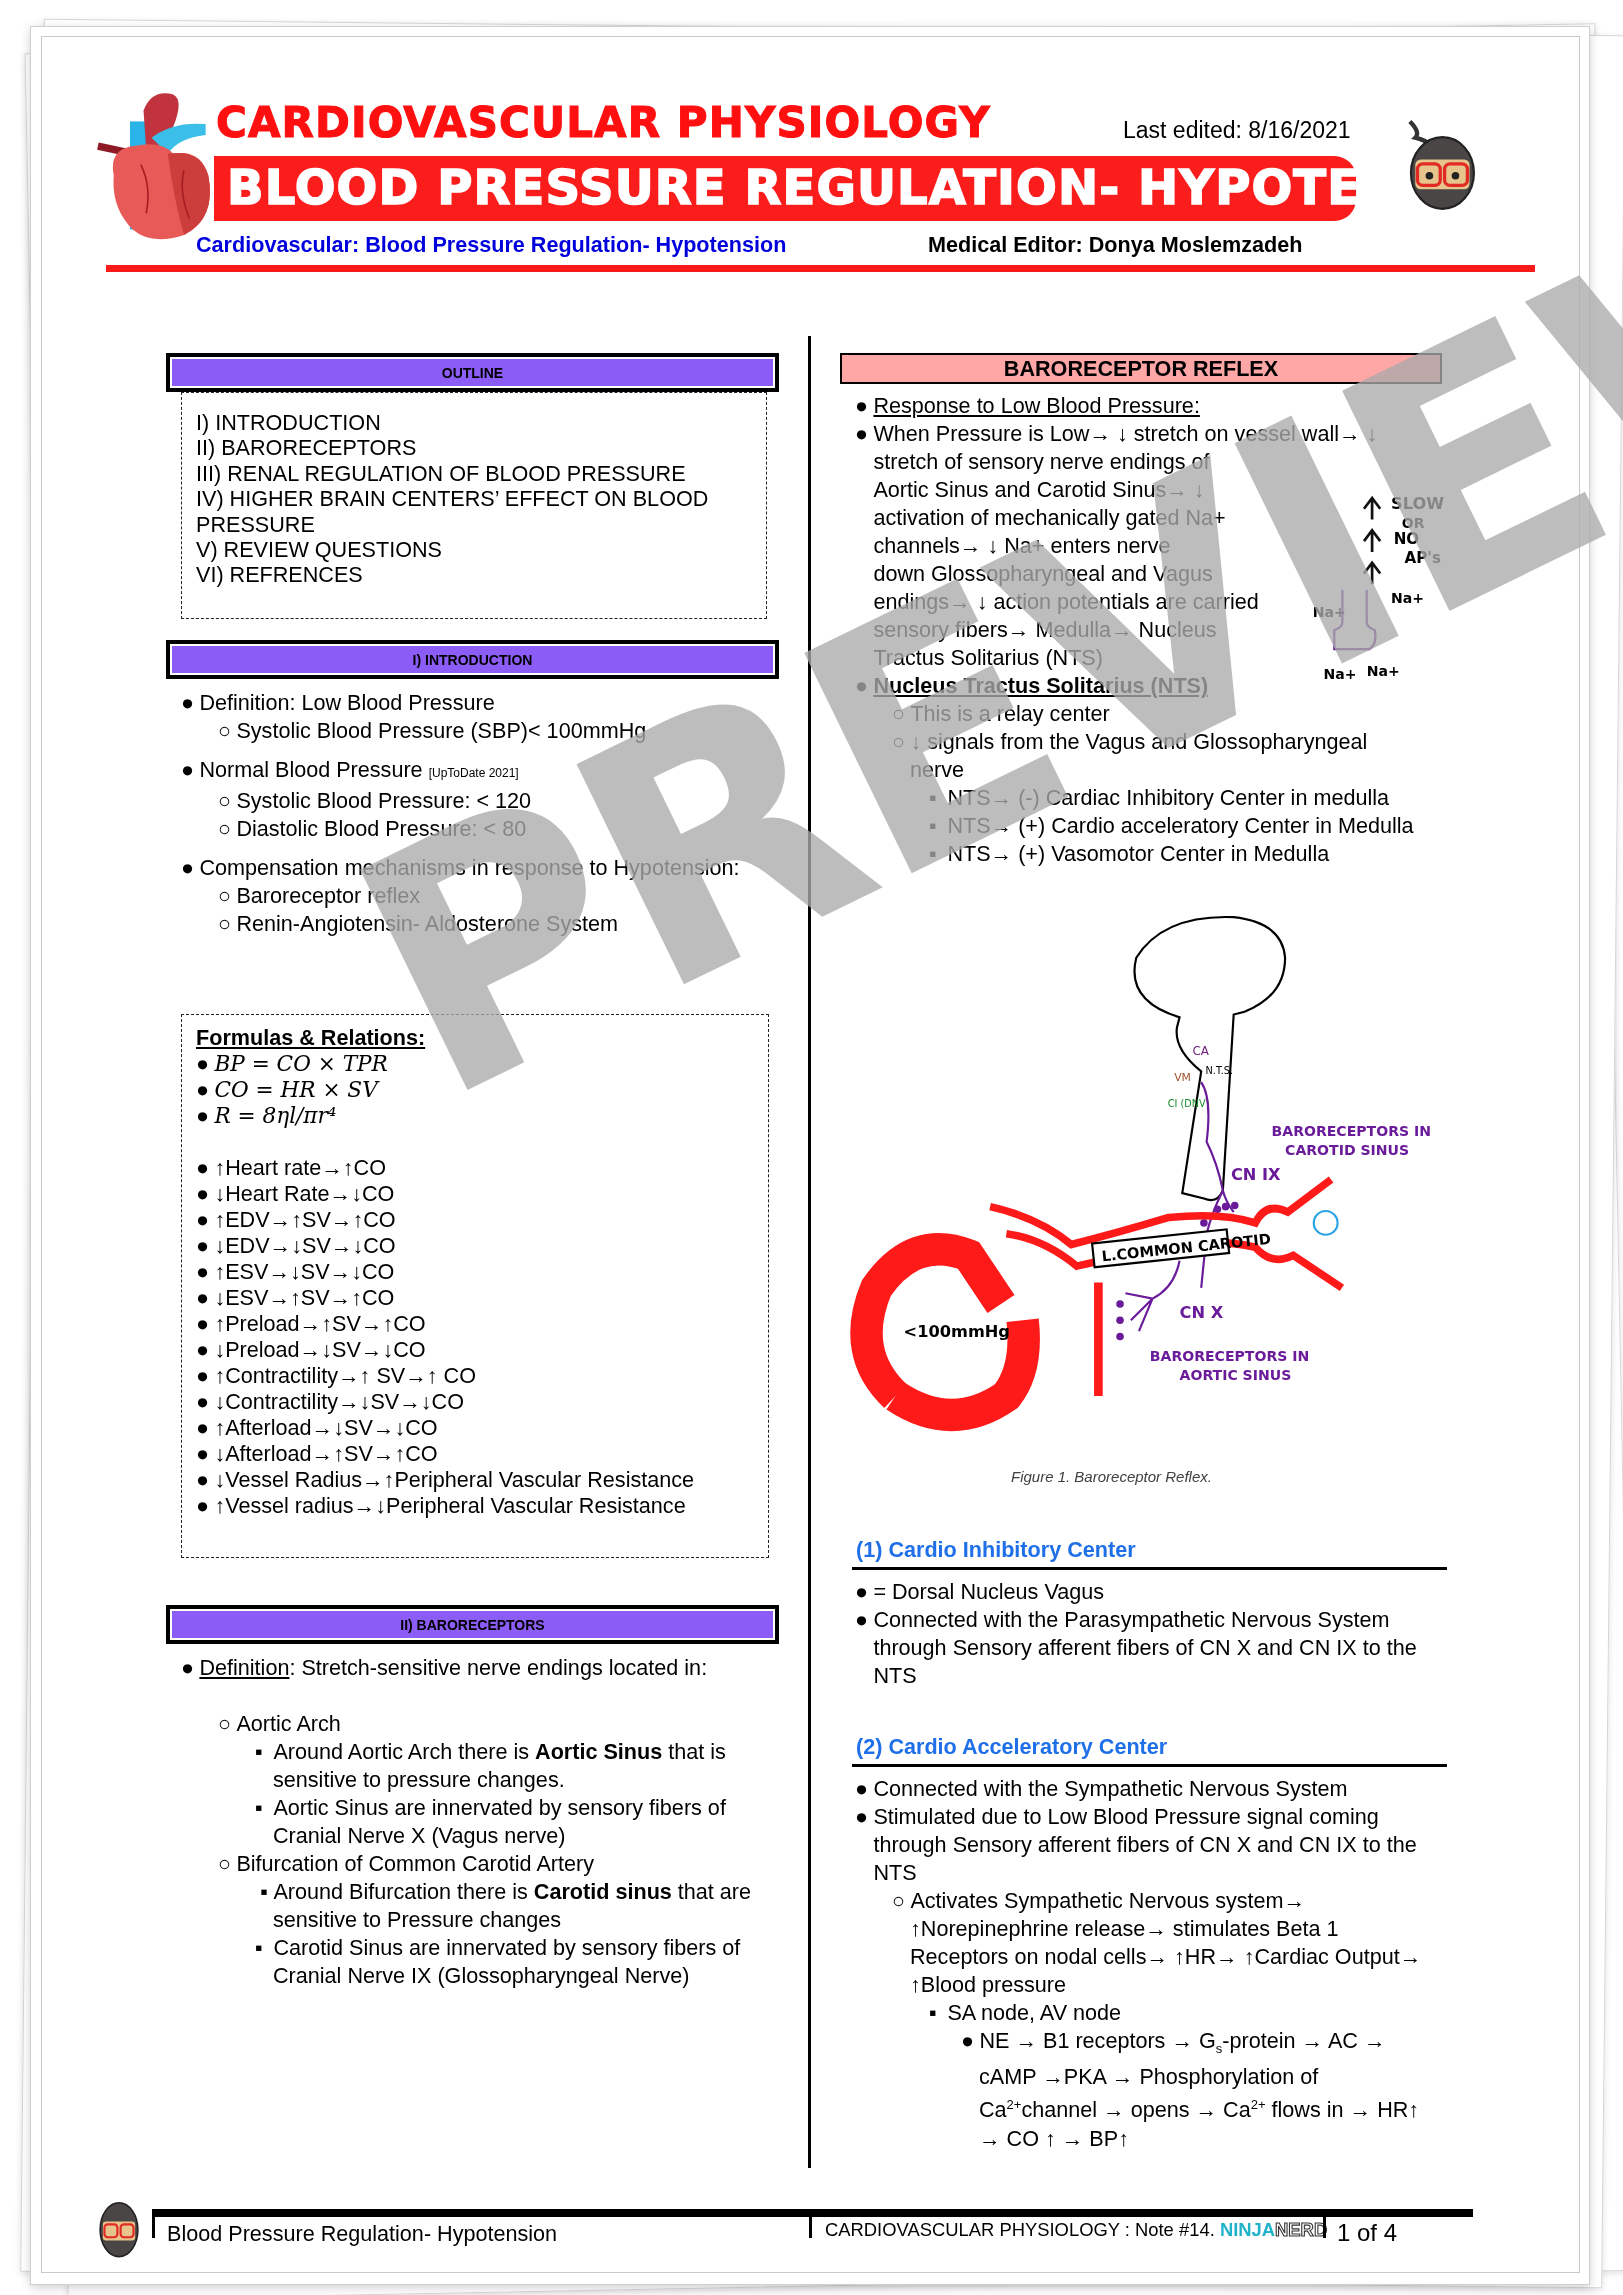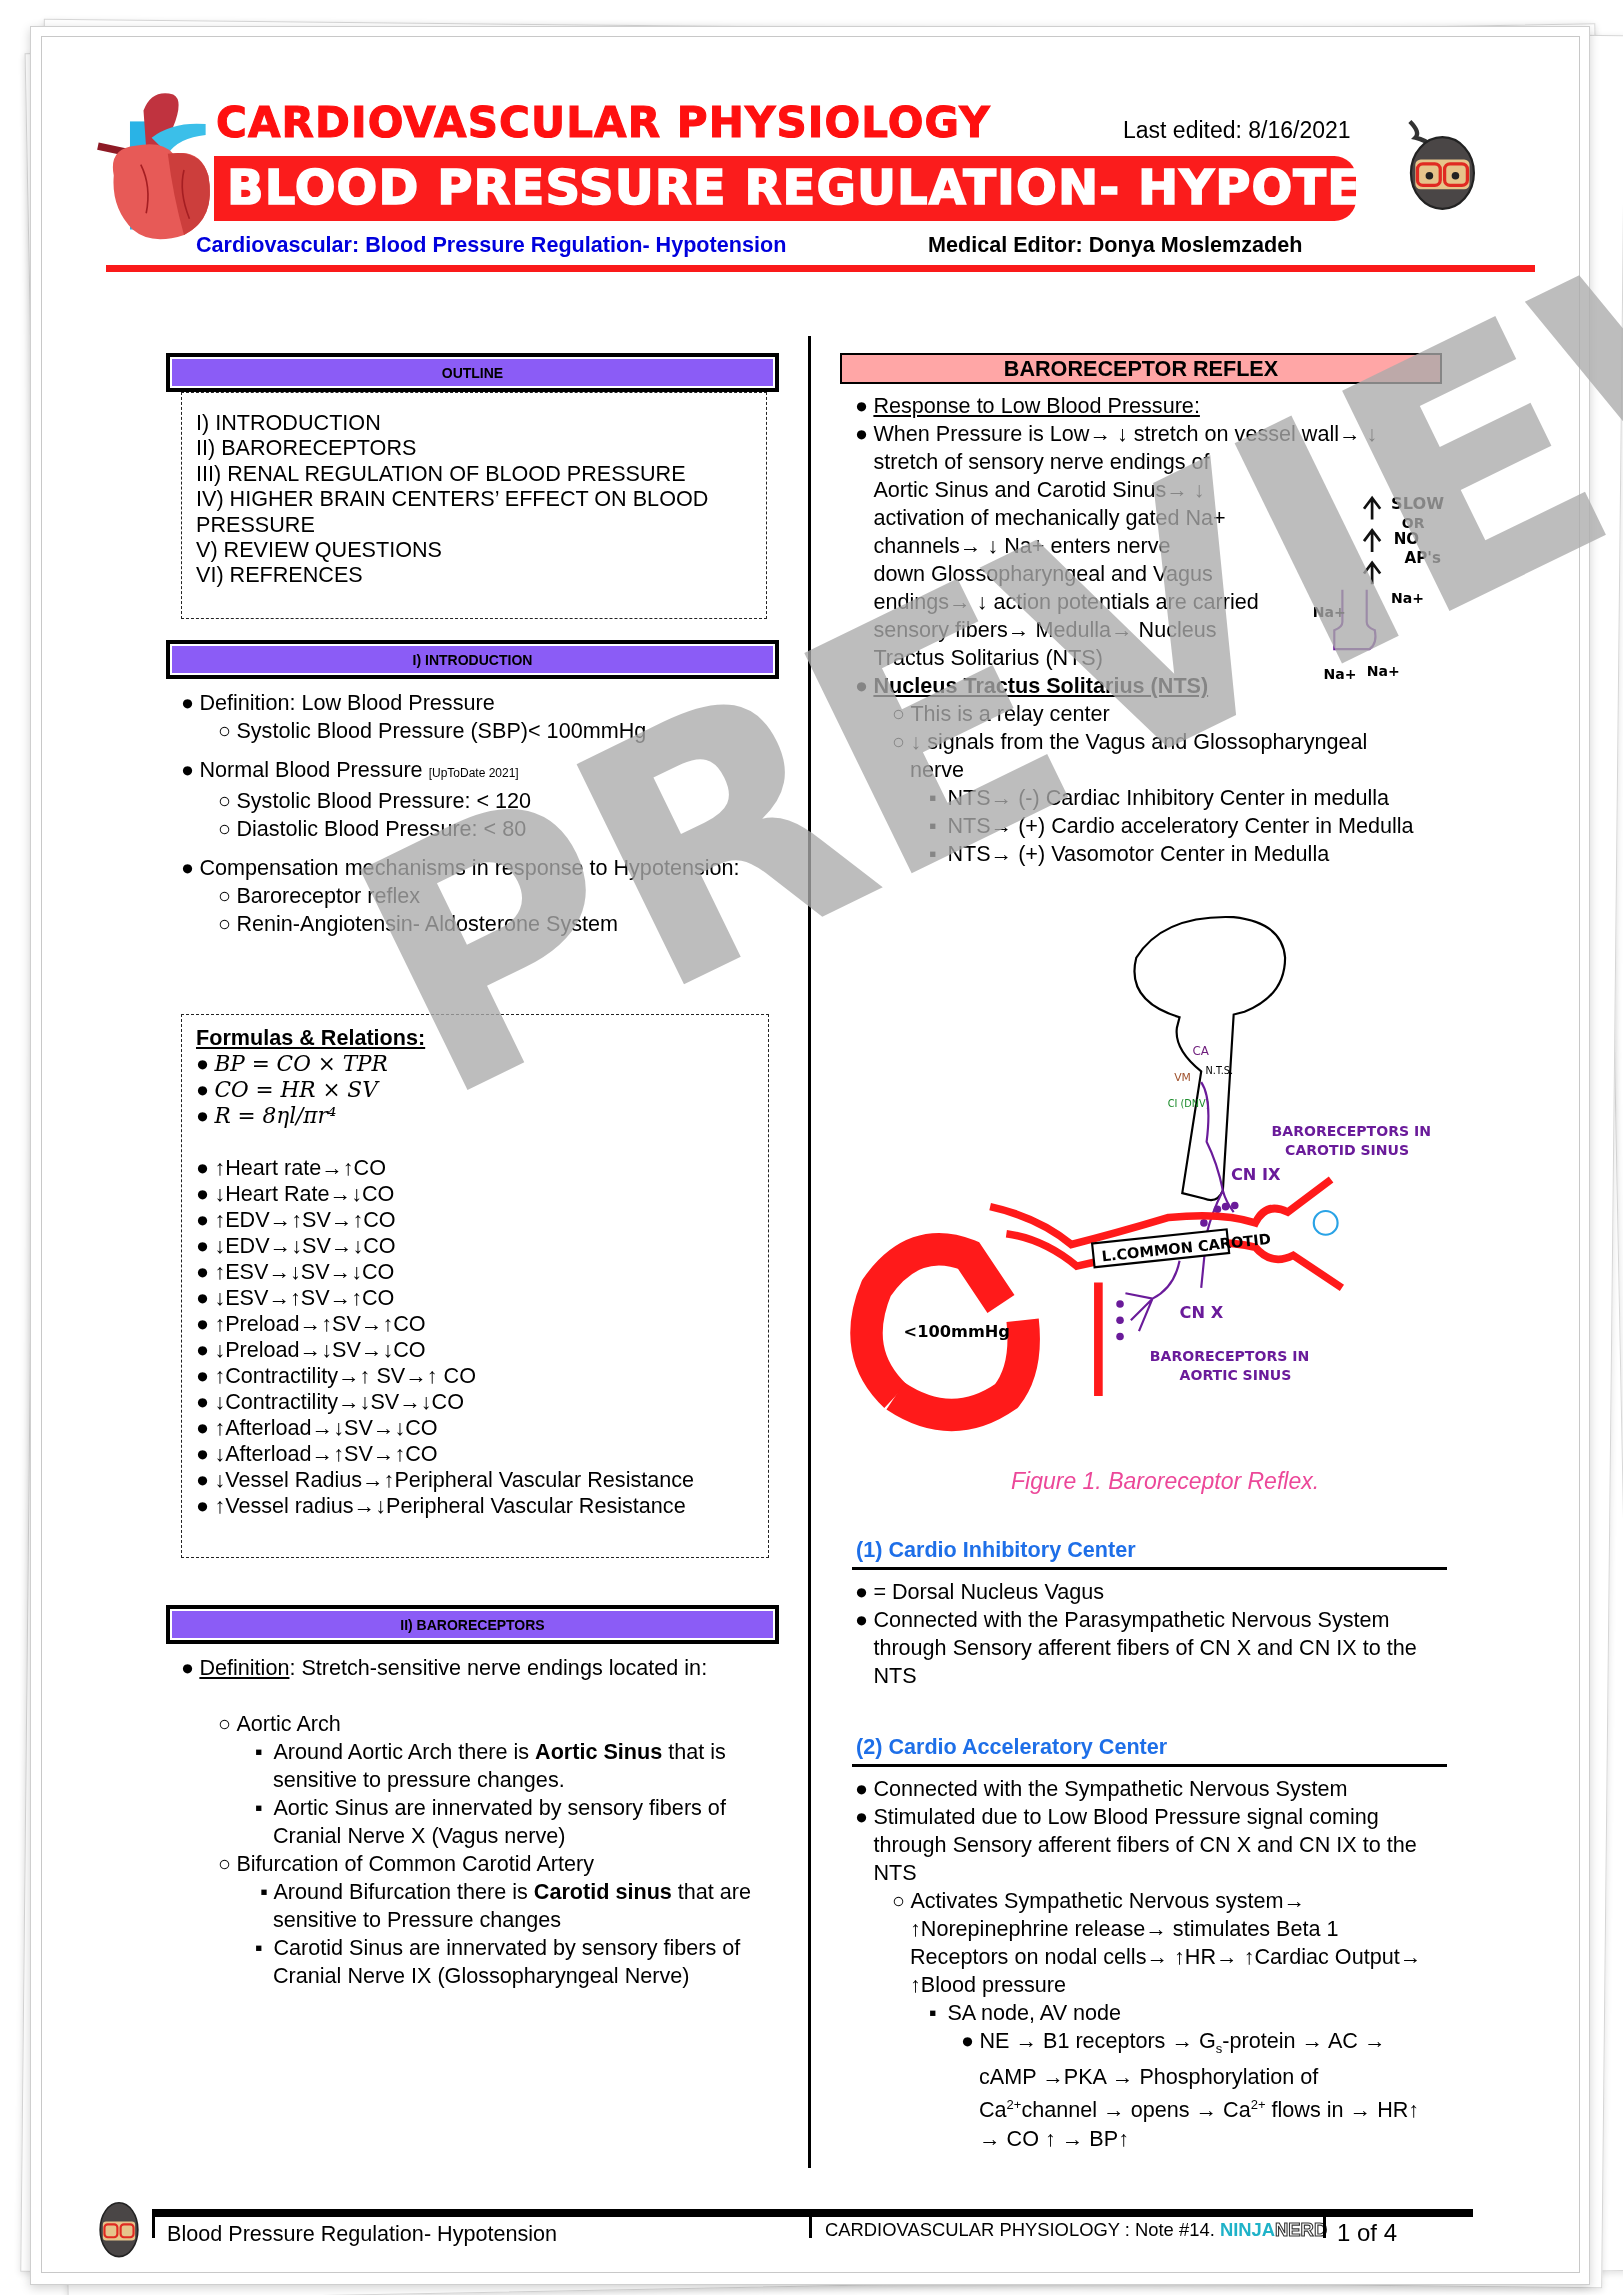--- a/index.html
+++ b/index.html
@@ -27,21 +27,21 @@
   .sec-head .in{background:#8b5cf6;height:100%;display:flex;align-items:center;justify-content:center;font-weight:bold;font-size:14px;}
   .rf-head{position:absolute;background:#ffa6a6;border:2.7px solid #000;display:flex;align-items:center;justify-content:center;font-weight:bold;font-size:21.6px;box-sizing:border-box;}
   .dash-box{position:absolute;border:1.6px dashed #222;box-sizing:border-box;}
   .txt{position:absolute;font-size:21.6px;line-height:28px;white-space:nowrap;}
   .u{text-decoration:underline;}
   .b{font-weight:bold;}
   .bul{display:inline-block;width:18.4px;}
   .math{font-family:"DejaVu Serif",serif;font-style:italic;}
   .blue-head{position:absolute;font-size:21.6px;font-weight:bold;color:#1e6fe8;}
   .black-rule{position:absolute;height:3.2px;background:#000;}
-  .fig-caption{position:absolute;font-size:23px;font-style:italic;color:#ec4899;}
+  .fig-caption{position:absolute;font-size:15px;font-style:italic;color:#404040;}
   
   .foot-bar{left:152px;top:2209px;width:1321px;height:7.6px;background:#000;}
   .foot-vline{position:absolute;width:2.7px;background:#000;}
   .foot-text{position:absolute;font-size:21.6px;}
   .watermark{left:303px;top:823px;font-family:"DejaVu Sans",sans-serif;font-weight:900;font-size:336px;color:rgba(170,170,170,.78);transform:rotate(-26deg);transform-origin:left top;letter-spacing:-5.4px;pointer-events:none;white-space:nowrap;}
 </style>
 </head>
 <body>
 
 <div class="abs paper-back1"></div>

